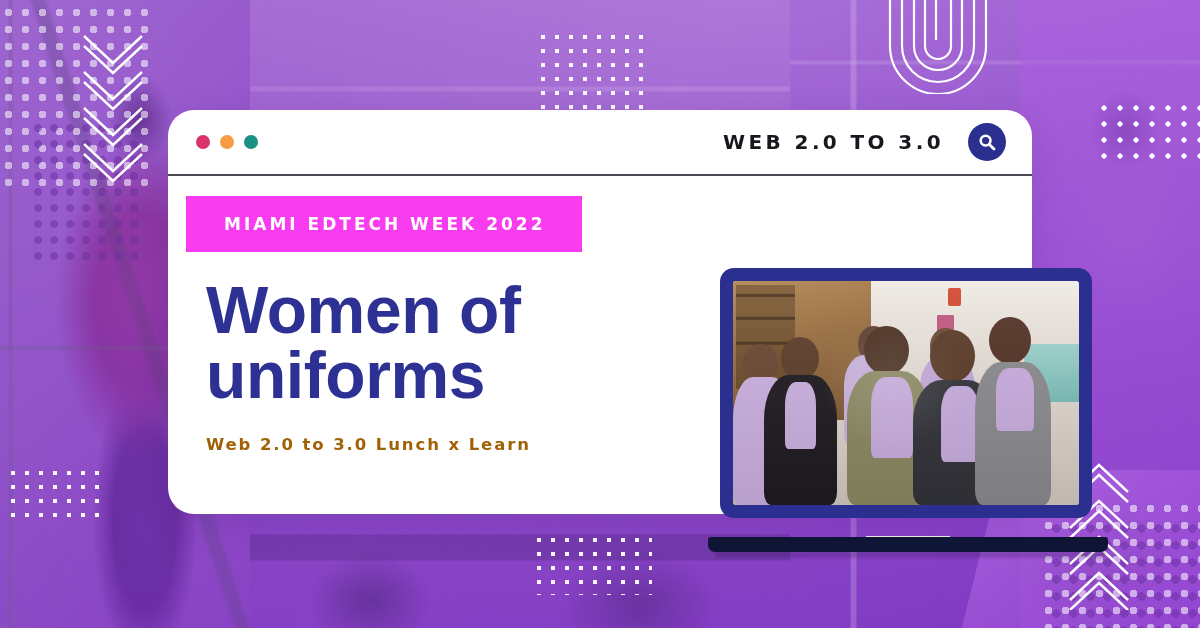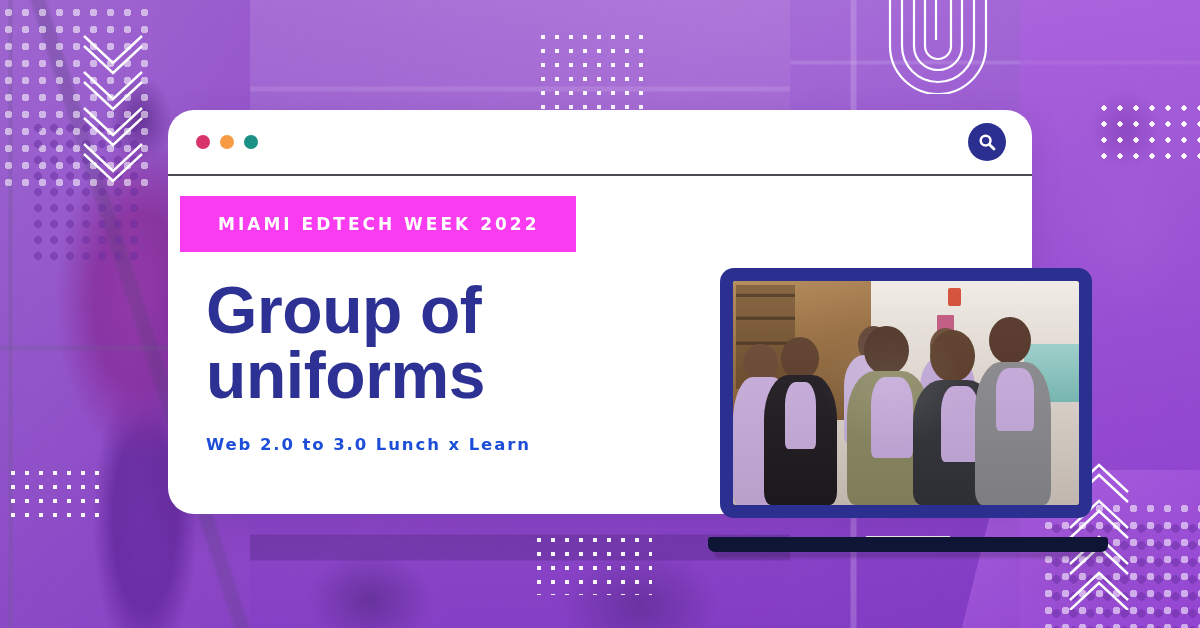--- a/index.html
+++ b/index.html
@@ -218,42 +218,42 @@
   }
 
   .badge {
     display: inline-block;
     background: #F93CF0;
     color: #ffffff;
     font-size: 17px;
     font-weight: 700;
     letter-spacing: 3px;
     padding: 18px 36px 18px 38px;
-    margin-left: 12px;
+    margin-left: 18px;
     white-space: nowrap;
     font-family: "DejaVu Sans", sans-serif;
   }
 
   .headline {
     margin: 26px 0 0 38px;
     font-size: 66px;
     line-height: 0.99;
     font-weight: 700;
     color: #2D3194;
     letter-spacing: -0.4px;
     max-width: 380px;
     font-family: "Liberation Sans", sans-serif;
   }
 
   .subhead {
     margin: 26px 0 12px 38px;
     font-size: 16.5px;
     font-weight: 700;
     letter-spacing: 1.9px;
-    color: #1d4ed8;
+    color: #a16207;
     white-space: nowrap;
     font-family: "DejaVu Sans", sans-serif;
   }
 
   
   .laptop {
     position: absolute;
     left: 540px; top: 92px;
     width: 400px; height: 290px;
   }
@@ -400,38 +400,39 @@
 
     <div class="card-titlebar">
 
       <div class="traffic-lights">
         <span class="tl-dot" style="background:#D9336B"></span>
         <span class="tl-dot" style="background:#F89B45"></span>
         <span class="tl-dot" style="background:#1A9184"></span>
       </div>
 
       <div class="titlebar-right">
+        <span class="browser-title">WEB 2.0 TO 3.0</span>
 
         <button class="search-btn" aria-label="Search">
           <svg width="20" height="20" viewBox="0 0 20 20" fill="none">
             <circle cx="8.6" cy="8.6" r="4.9" stroke="#ffffff" stroke-width="2.5" fill="none"></circle>
             <line x1="12.4" y1="12.4" x2="17" y2="17" stroke="#ffffff" stroke-width="2.8" stroke-linecap="round"></line>
           </svg>
         </button>
       </div>
     </div>
 
     <div class="card-divider"></div>
 
     <div class="card-body">
 
       <div class="text-col">
         <div class="badge">MIAMI EDTECH WEEK 2022</div>
 
-        <h1 class="headline"><span>Group of</span><br><span>uniforms</span></h1>
+        <h1 class="headline"><span>Women of</span><br><span>uniforms</span></h1>
 
         <div class="subhead">Web 2.0 to 3.0 Lunch x Learn</div>
       </div>
 
       <div class="laptop">
         <div class="laptop-lid">
           <div class="laptop-screen">
 
             <div class="photo">
               <div class="photo-wall"></div>

